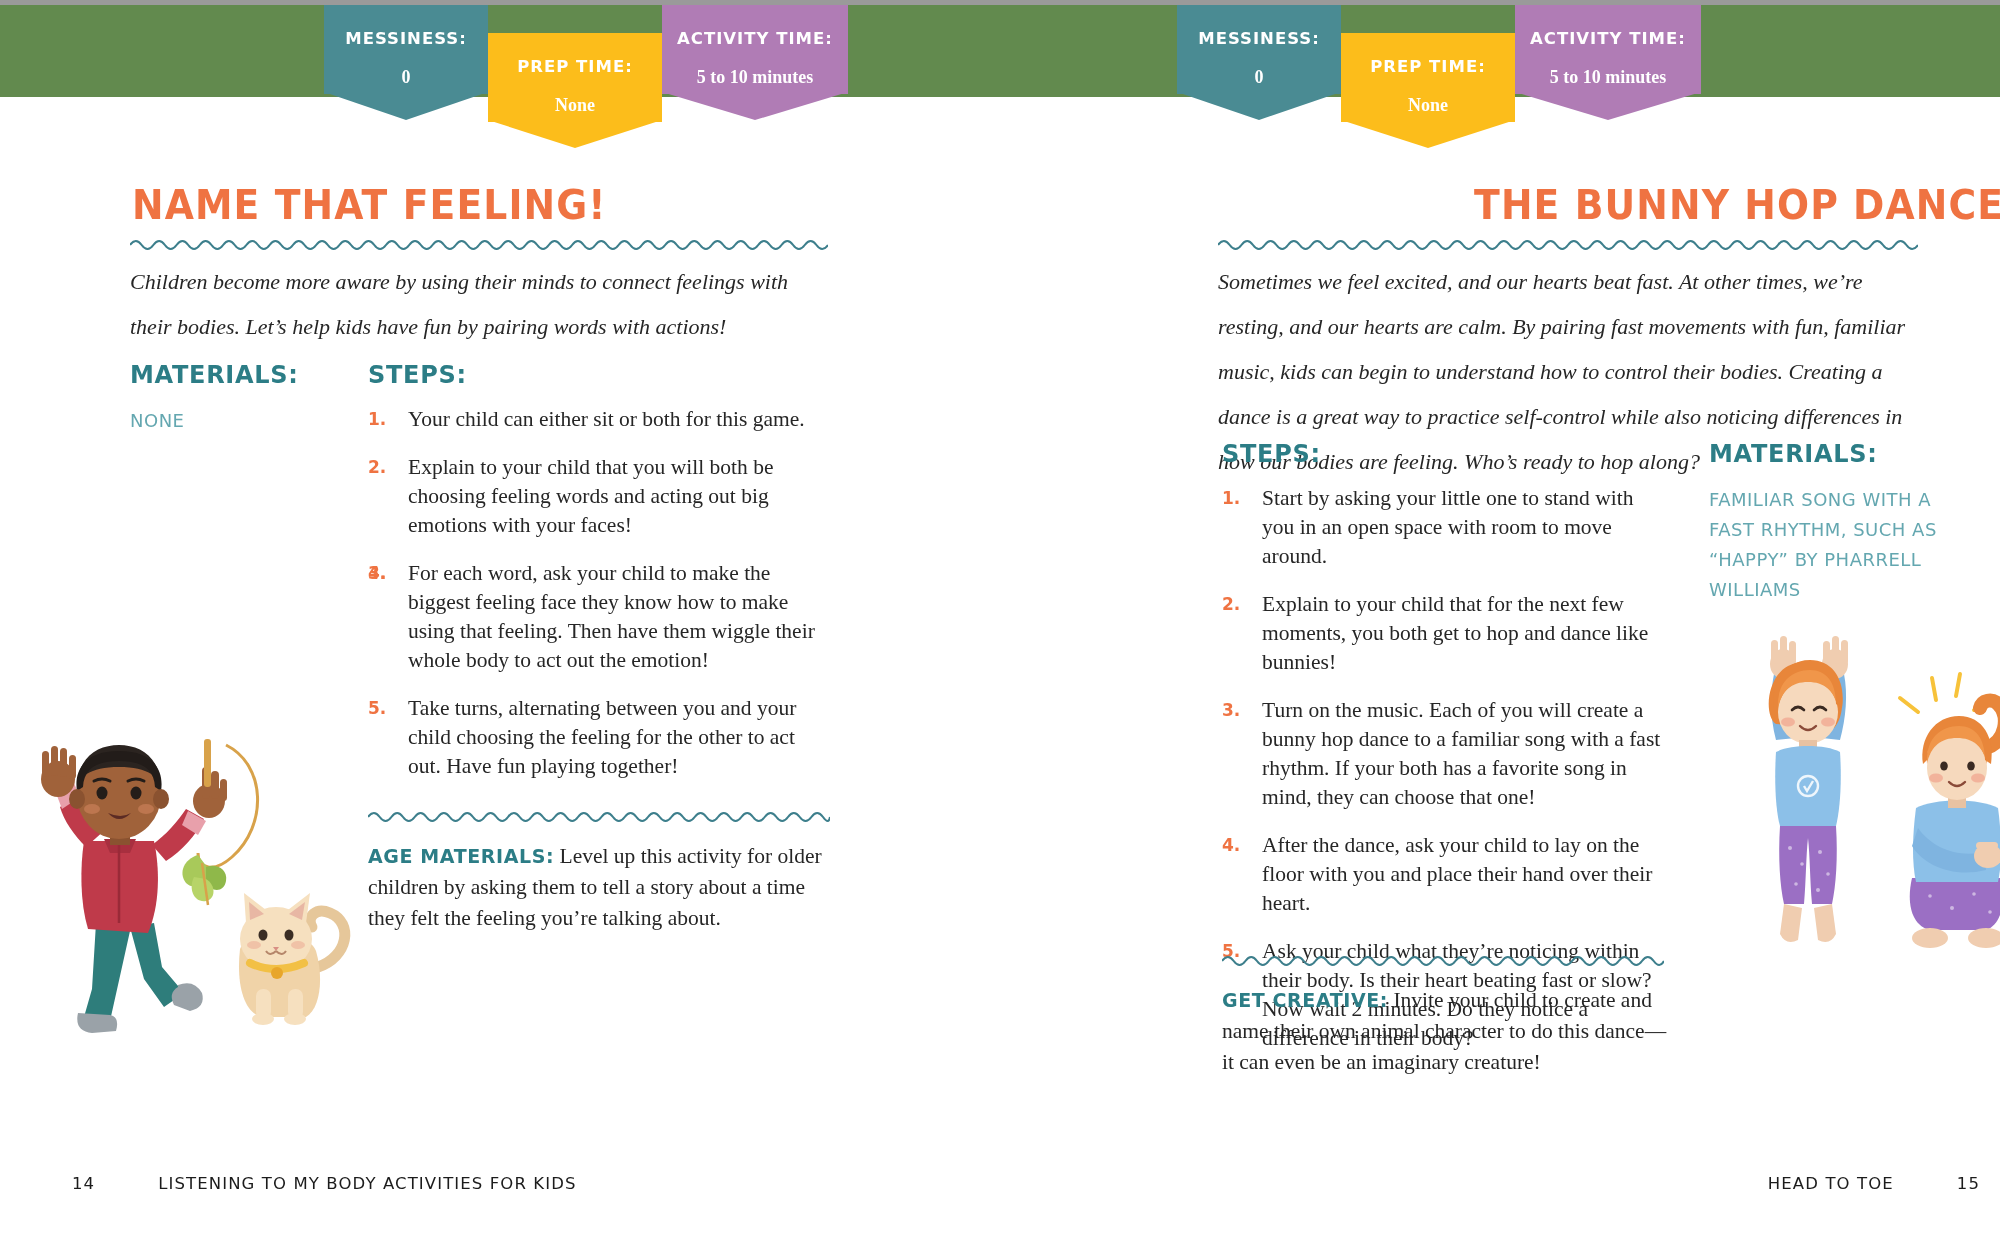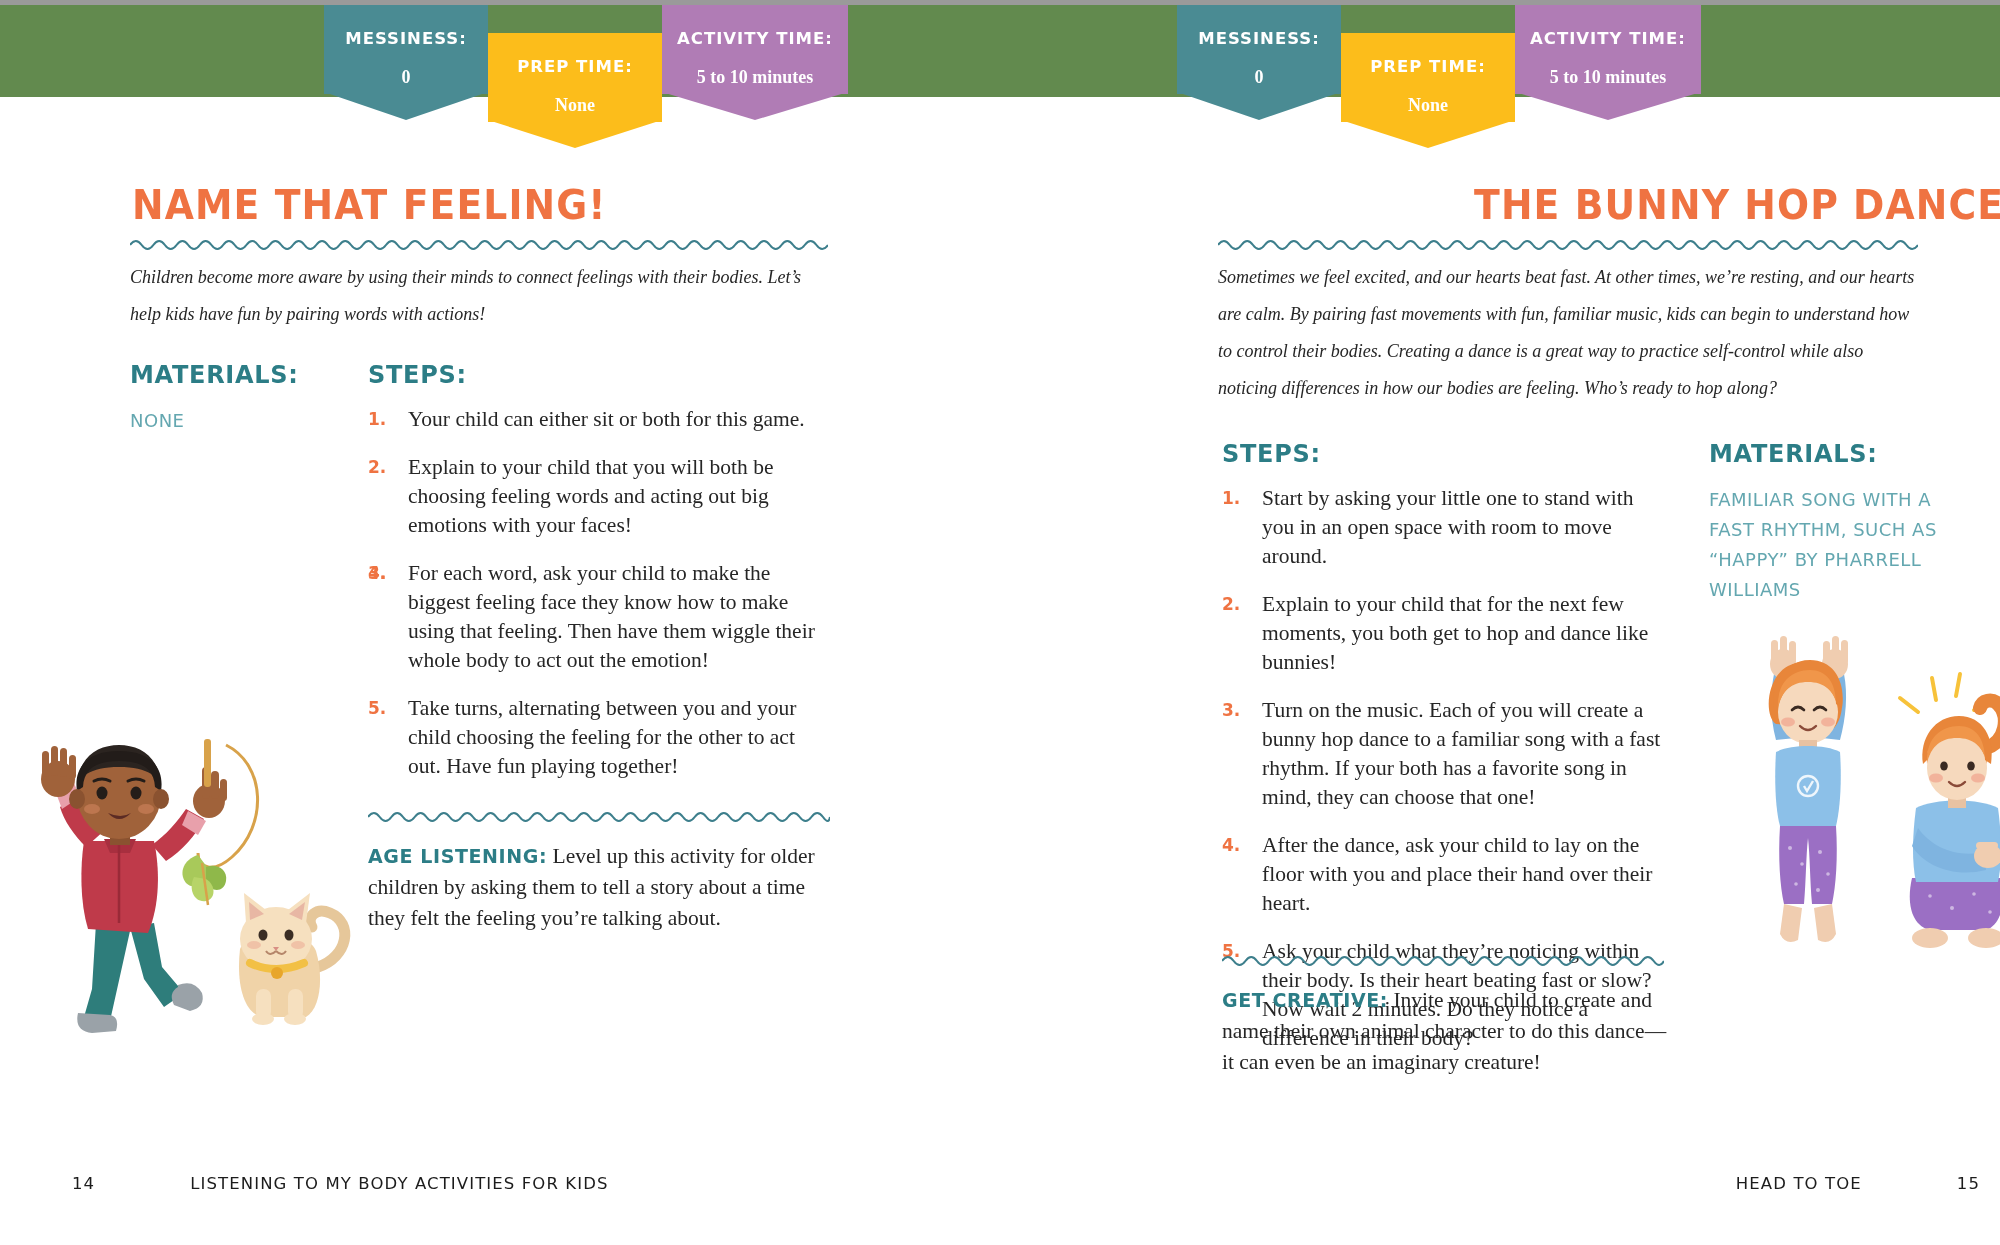--- a/index.html
+++ b/index.html
@@ -124,22 +124,22 @@
   .wave.r-top { top: 140px; left: 166px; width: 700px; }
 
   .wave.l-mid { top: 712px; left: 368px; width: 462px; }
   .wave.r-mid { top: 856px; left: 170px; width: 442px; }
 
   
   .intro {
     position: absolute;
     font-family: "Liberation Serif", serif;
     font-style: italic;
-    font-size: 18px;
-    line-height: 37px;
+    font-size: 22px;
+    line-height: 45px;
     color: #262626;
   }
   .intro.l { top: 162px; left: 130px; width: 700px; }
   .intro.r { top: 162px; left: 166px; width: 702px; }
 
   
   .sec-head {
     font-family: "DejaVu Sans", sans-serif;
     font-weight: bold;
     font-size: 24px;
@@ -212,21 +212,20 @@
   
   .footer {
     position: absolute;
     bottom: 52px;
     font-family: "DejaVu Sans", sans-serif;
     font-size: 16.5px;
     letter-spacing: 1.1px;
     color: #1c1c1c;
     display: flex;
     align-items: baseline;
-    gap: 32px;
   }
   .footer.l { left: 72px; }
   .footer.r { right: 72px; }
   .footer .pg { font-size: 16.5px; }
   .footer.l .pg  { margin-right: 63px; }
   .footer.r .pg  { margin-left: 63px; }
 
   
   .illus { position: absolute; }
   .illus.boy-cat { top: 620px; left: 18px;  width: 360px; height: 330px; }
@@ -346,21 +345,21 @@
         </ol>
       </div>
 
       <div class="wave l-mid">
         <svg viewBox="0 0 462 16" preserveAspectRatio="none">
           <path d="M0,8 Q5.8,0 11.7,8 T23.4,8 T35,8 T46.7,8 T58.4,8 T70,8 T81.7,8 T93.4,8 T105,8 T116.7,8 T128.4,8 T140,8 T151.7,8 T163.4,8 T175,8 T186.7,8 T198.4,8 T210,8 T221.7,8 T233.4,8 T245,8 T256.7,8 T268.4,8 T280,8 T291.7,8 T303.4,8 T315,8 T326.7,8 T338.4,8 T350,8 T361.7,8 T373.4,8 T385,8 T396.7,8 T408.4,8 T420,8 T431.7,8 T443.4,8 T455,8 T462,8" fill="none" stroke="#3d7f8c" stroke-width="2.1"></path>
         </svg>
       </div>
 
       <div class="callout l">
-        <span class="lead">AGE LISTENING:</span><span> Level up this activity for older children by asking them to tell a story about a time they felt the feeling you’re talking about.</span>
+        <span class="lead">AGE MATERIALS:</span><span> Level up this activity for older children by asking them to tell a story about a time they felt the feeling you’re talking about.</span>
       </div>
 
       <div class="illus boy-cat">
         <svg viewBox="0 0 360 330" width="360" height="330">
 
           <path d="M208,28 C248,48 250,108 214,140 C196,156 180,152 180,136" fill="none" stroke="#d8a24a" stroke-width="3"></path>
 
           <path d="M180,138 C166,142 160,156 168,166 C176,174 190,168 192,154 Z" fill="#a8c95a"></path>
           <path d="M188,150 C198,146 210,152 208,164 C206,176 192,176 188,164 Z" fill="#8fb84a"></path>
           <path d="M176,160 C170,172 176,186 188,184 C198,182 198,168 188,162 Z" fill="#b7d468"></path>

